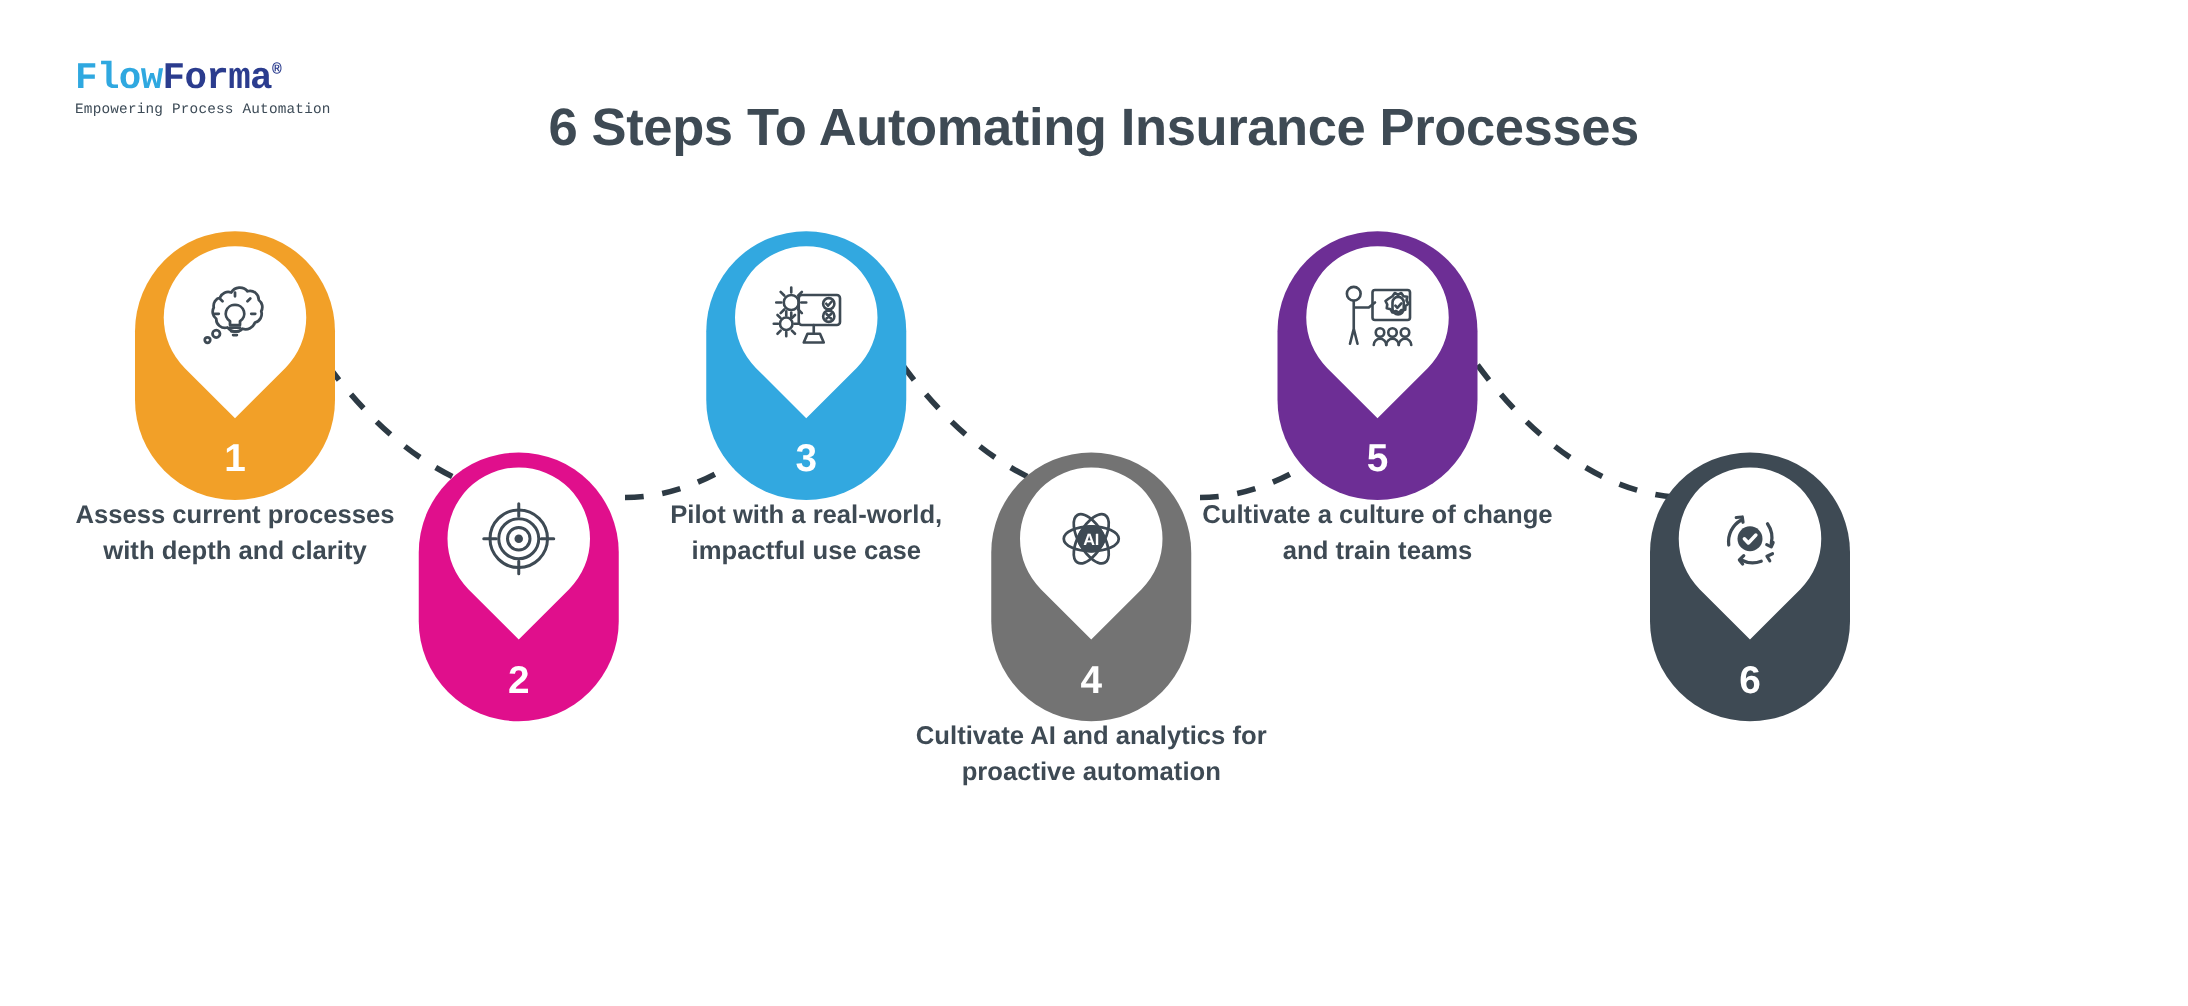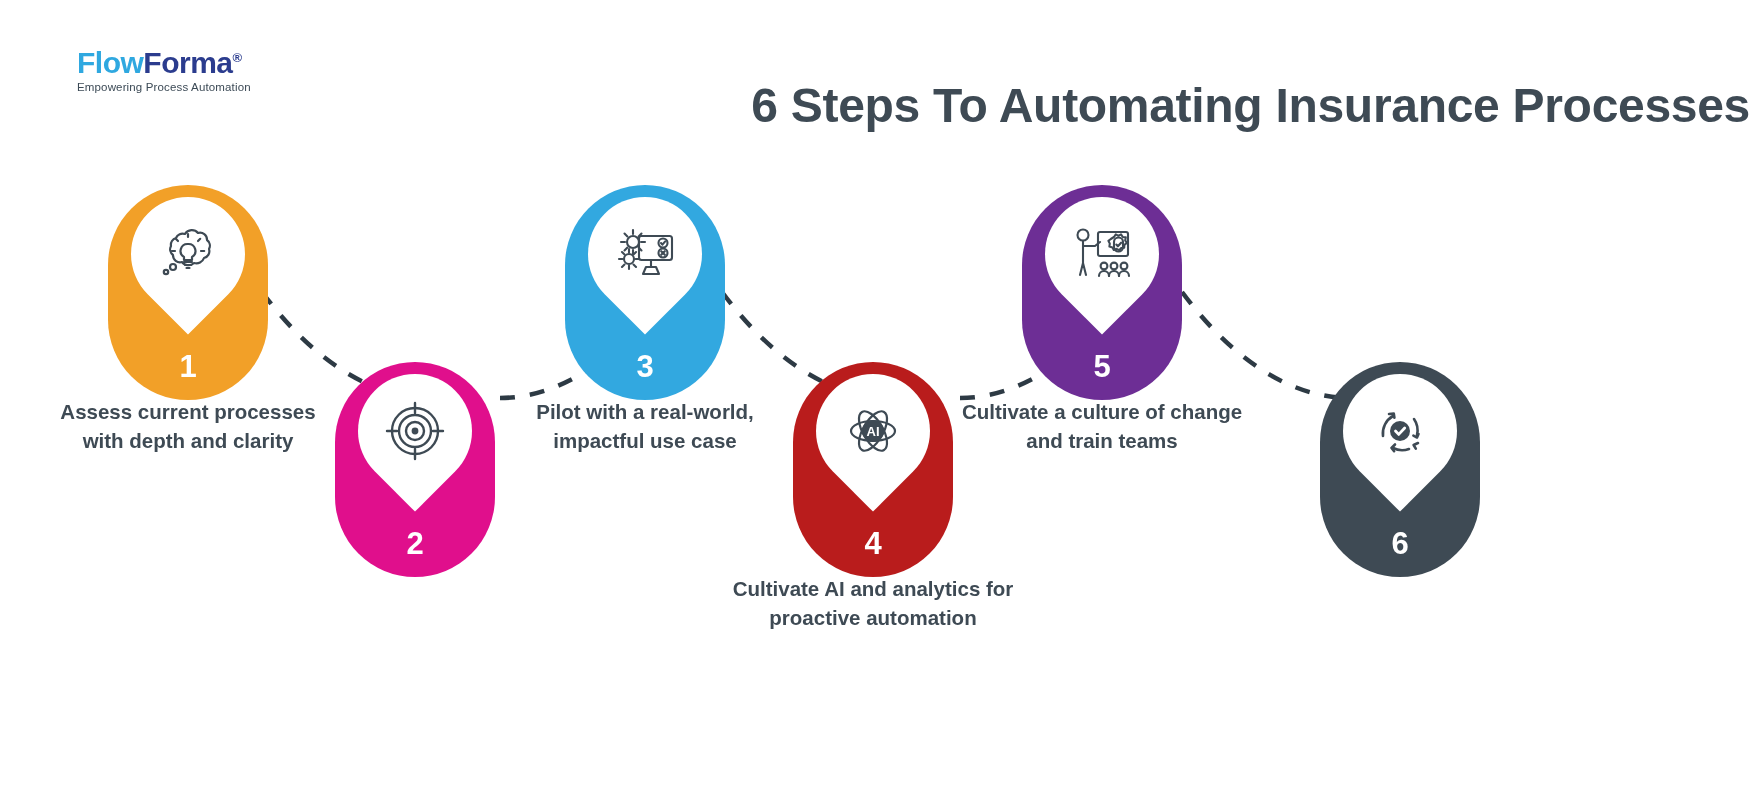--- a/index.html
+++ b/index.html
@@ -6,32 +6,32 @@
   body{
     width:1750px;height:805px;
     background:#ffffff;
     font-family:"Liberation Sans", sans-serif;
     overflow:hidden;
     position:relative;
   }
   .canvas{position:absolute;inset:0;}
 
   
-  .logo{position:absolute;left:77px;top:48px;}
+  .logo{position:absolute;left:60px;top:48px;font-family:Liberation Mono, monospace;}
   .logo-word{font-size:30px;font-weight:bold;letter-spacing:-0.5px;line-height:1;}
   .logo-flow{color:#2FA8E0;}
   .logo-forma{color:#2B3C8E;}
   .logo-reg{font-size:13px;vertical-align:super;color:#2B3C8E;}
   .logo-tag{font-size:11.5px;color:#3C4A56;margin-top:3px;letter-spacing:0.15px;}
 
   
   .title{
     position:absolute;left:0;right:0;top:78px;
-    text-align:right;
-    font-size:48px;font-weight:bold;
+    text-align:center;
+    font-size:42px;font-weight:bold;
     color:#3E4A54;
     letter-spacing:-0.3px;
   }
 
   
   .connectors{position:absolute;left:0;top:0;width:1750px;height:805px;}
 
   
   .step{position:absolute;}
   .pin{
@@ -152,21 +152,21 @@
             </g>
           </svg>
         </div>
       </div>
       <div class="num">3</div>
     </div>
     <div class="caption below">Pilot with a real-world, impactful use case</div>
   </div>
 
   <div class="step" style="left:793px;top:362px;">
-    <div class="pin" style="background:#b91c1c;">
+    <div class="pin" style="background:#737373;">
       <div class="pin-inner">
         <div class="teardrop"></div>
         <div class="icon-holder">
           <svg viewBox="0 0 64 64" fill="none" stroke="#3E4A54" stroke-width="2.2">
             <circle cx="32" cy="32" r="11" fill="#3E4A54" stroke="none"></circle>
             <text x="32" y="37" font-family="Liberation Sans, sans-serif" font-size="13" font-weight="bold" fill="#ffffff" text-anchor="middle" stroke="none">AI</text>
             <ellipse cx="32" cy="32" rx="22" ry="10"></ellipse>
             <ellipse cx="32" cy="32" rx="22" ry="10" transform="rotate(60 32 32)"></ellipse>
             <ellipse cx="32" cy="32" rx="22" ry="10" transform="rotate(120 32 32)"></ellipse>
           </svg>

